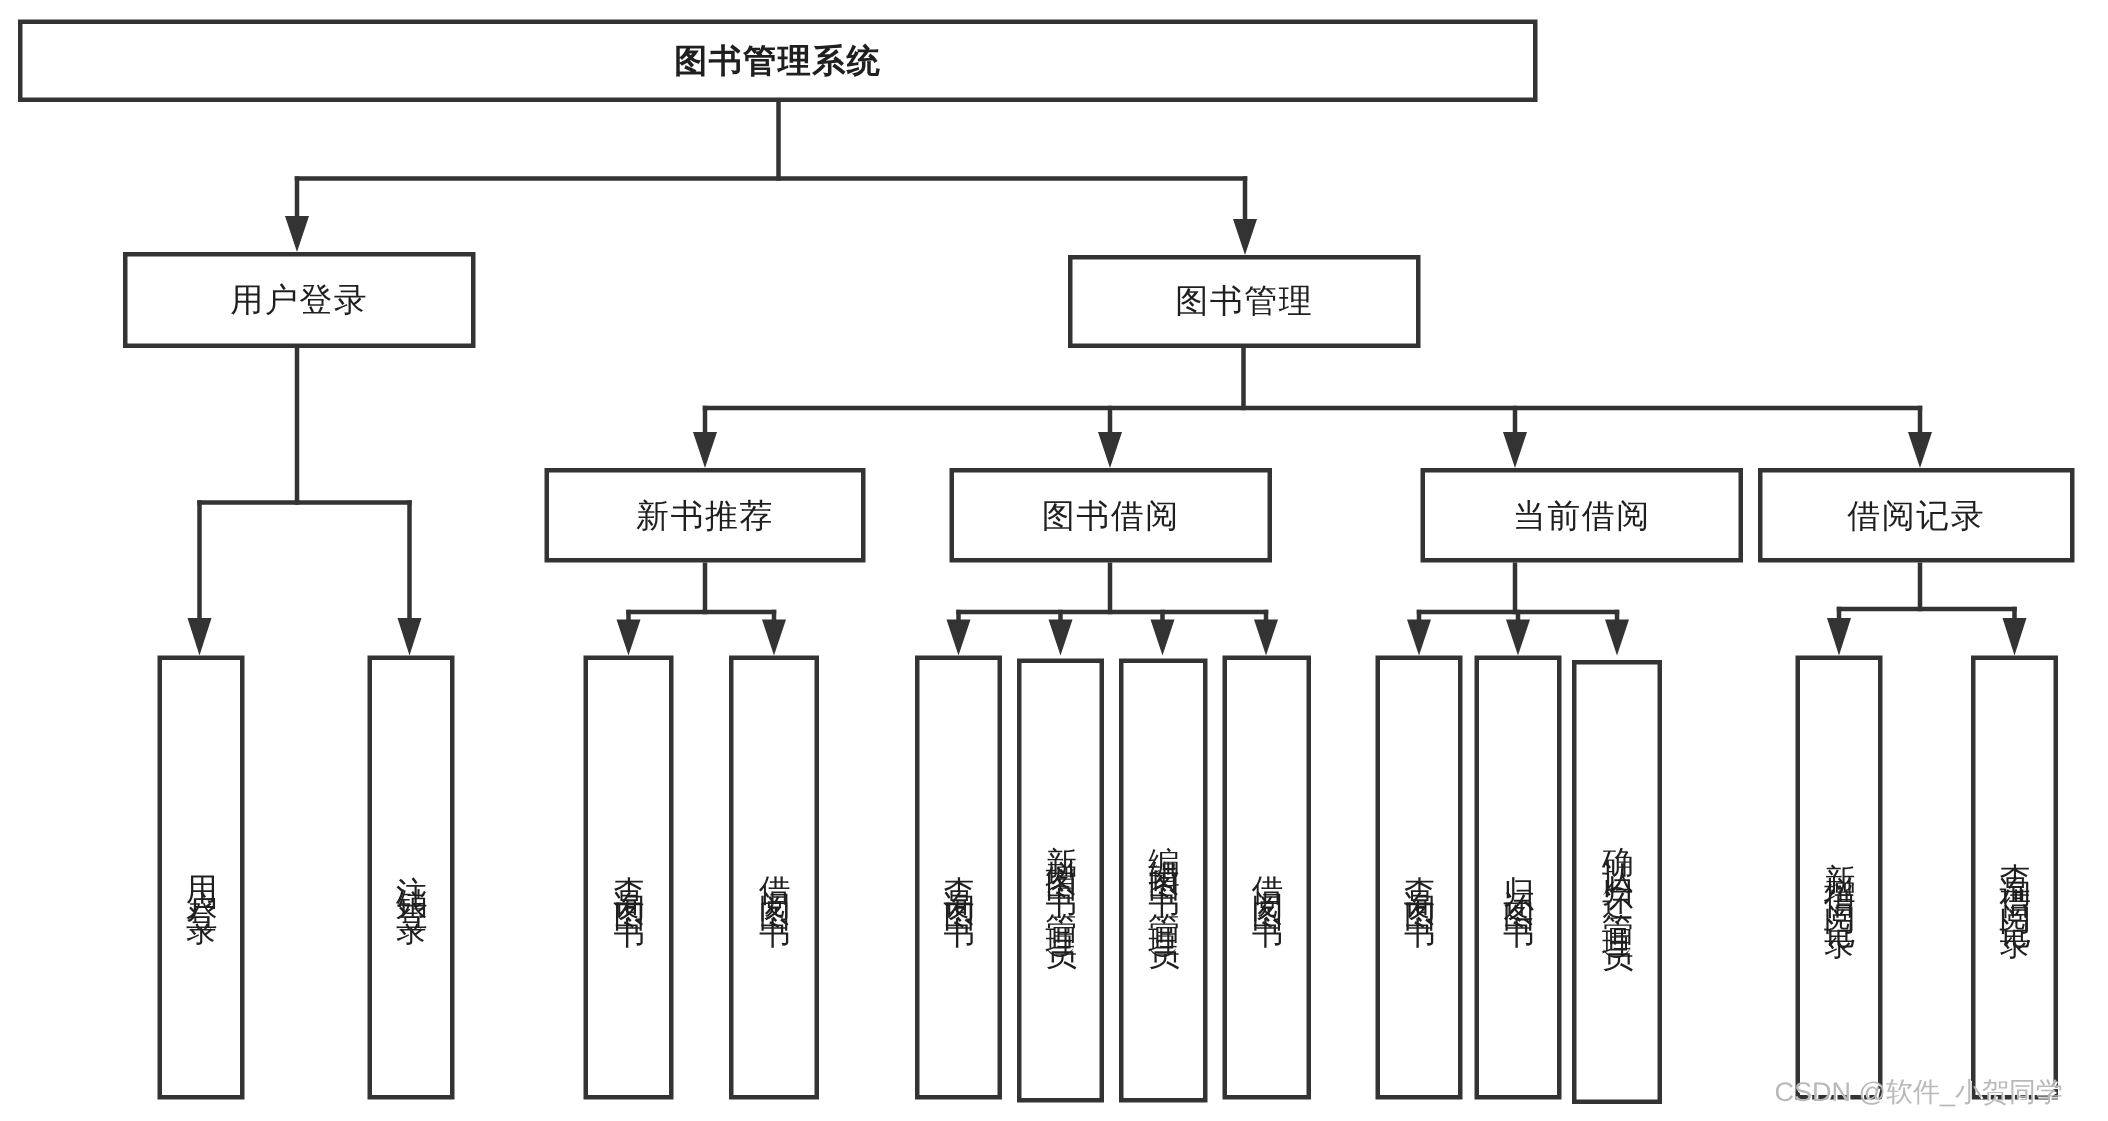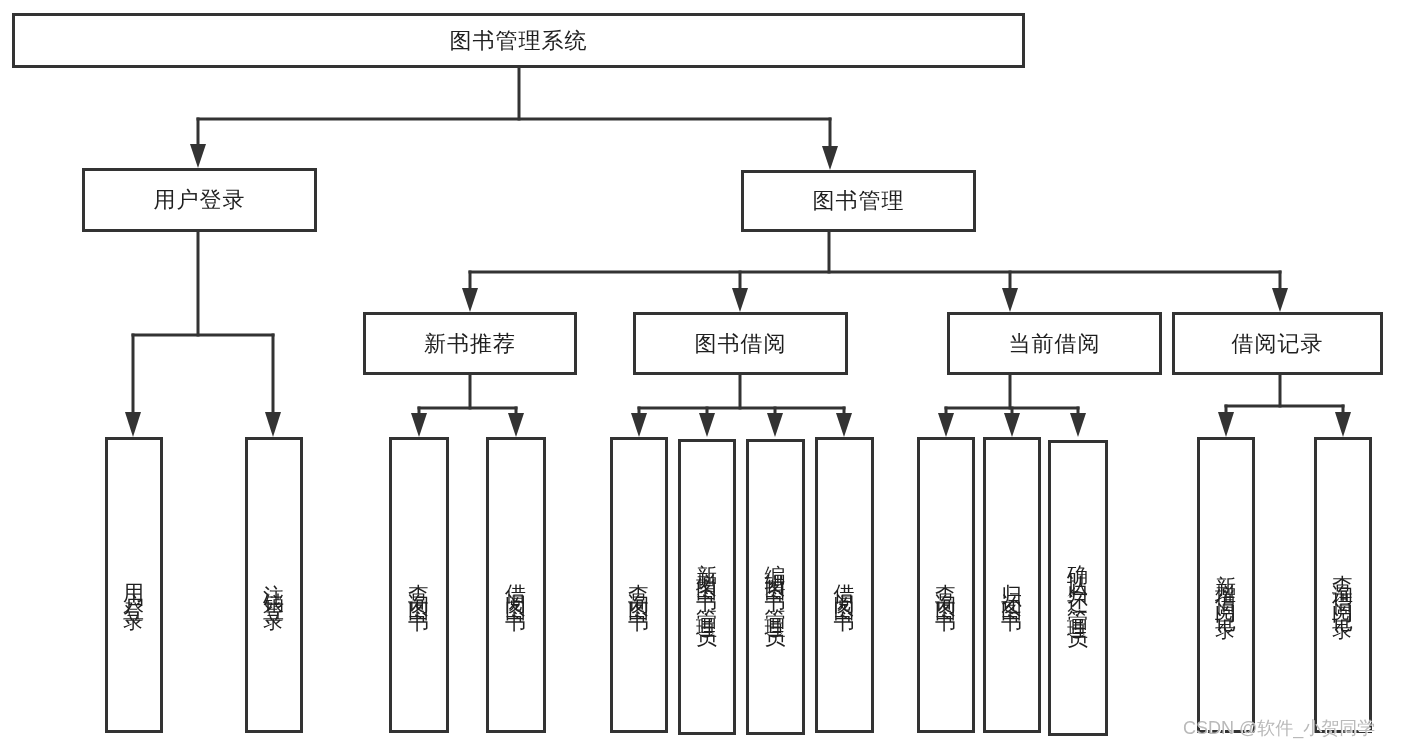--- a/index.html
+++ b/index.html
@@ -144,28 +144,28 @@
       <line x1="1226" y1="406" x2="1343" y2="406"></line>
       <line x1="1226" y1="406" x2="1226" y2="413"></line>
       <line x1="1343" y1="406" x2="1343" y2="413"></line>
     </g>
     <g fill="#333333">
       <polygon points="1218,412 1234,412 1226,437"></polygon>
       <polygon points="1335,412 1351,412 1343,437"></polygon>
     </g>
   </svg>
 
-  <div class="node hbox" style="left:12px; top:13px; width:1013px; height:55px;">
+  <div class="node hbox" style="left:12px; top:13px; width:1013px; height:55px;font-weight:bold;">
     <span>图书管理系统</span>
   </div>
 
   <div class="node hbox" style="left:82px; top:168px; width:235px; height:64px;">
     <span>用户登录</span>
   </div>
-  <div class="node hbox" style="left:712px; top:170px; width:235px; height:62px;margin-left:29px;">
+  <div class="node hbox" style="left:712px; top:170px; width:235px; height:62px;">
     <span>图书管理</span>
   </div>
 
   <div class="node hbox" style="left:633px; top:312px; width:215px; height:63px;">
     <span>图书借阅</span>
   </div>
   <div class="node hbox" style="left:363px; top:312px; width:214px; height:63px;">
     <span>新书推荐</span>
   </div>
   <div class="node hbox" style="left:903px; top:312px; width:215px; height:63px;margin-left:44px;">

